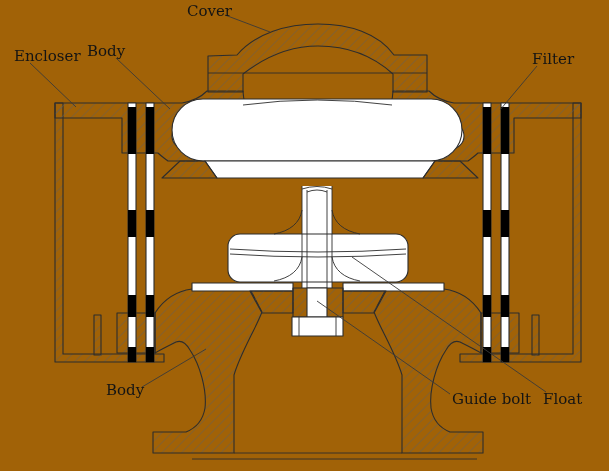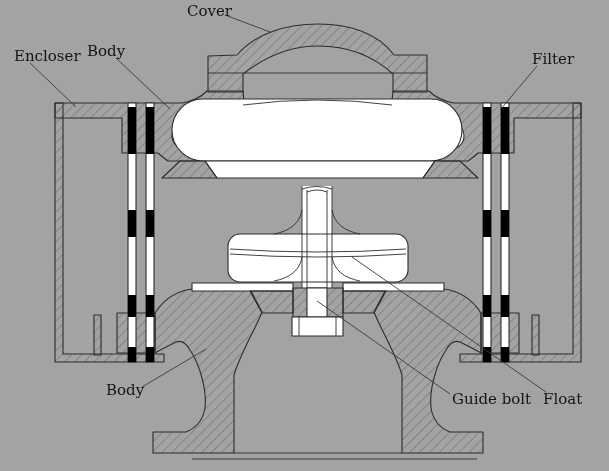--- a/index.html
+++ b/index.html
@@ -1,16 +1,16 @@
 <!DOCTYPE html>
 <html><head>
 <meta charset="utf-8">
 <style>
   html,body{margin:0;padding:0;background:#fff;}
-  .stage{position:relative;width:609px;height:471px;background:#a3a3a3;overflow:hidden;}
+  .stage{position:relative;width:609px;height:471px;background:#a16207;overflow:hidden;}
   svg{display:block;}
   .hatched{fill:url(#hatch);stroke:#2d2d2d;stroke-width:1.1;stroke-linejoin:round;}
   .whitefill{fill:#ffffff;stroke:#2d2d2d;stroke-width:1.1;stroke-linejoin:round;}
   .thin{fill:none;stroke:#2d2d2d;stroke-width:0.9;}
   .leader{fill:none;stroke:#3a3a3a;stroke-width:0.9;}
   .blackseg{fill:#000000;stroke:none;}
   .lbl{font-family:"DejaVu Serif","Liberation Serif",serif;font-size:15px;fill:#141414;}
 </style>
 </head>
 <body>

